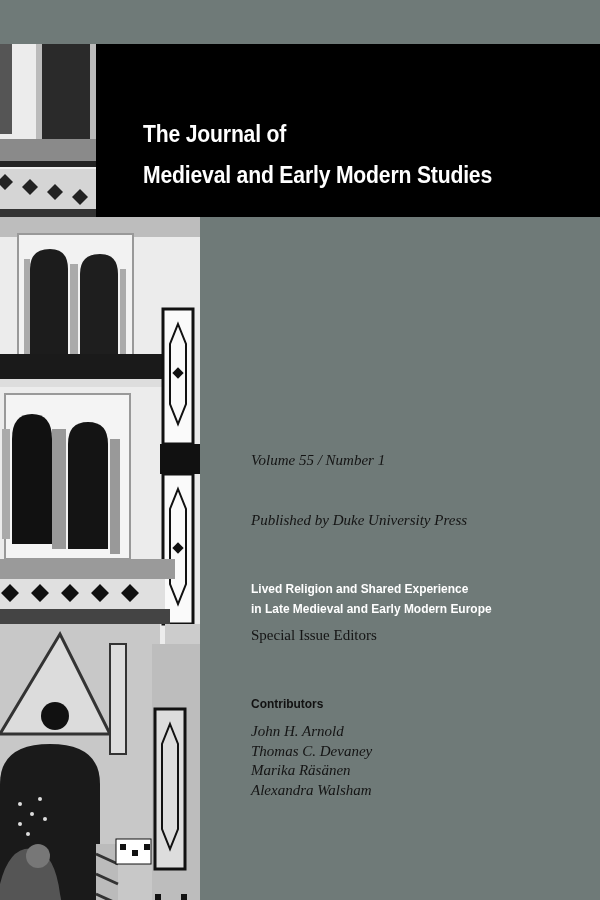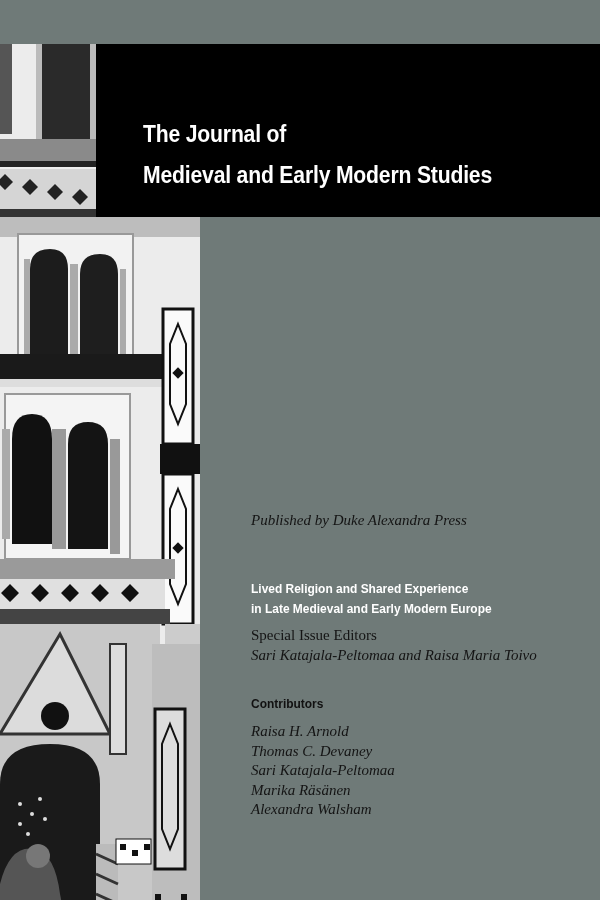--- a/index.html
+++ b/index.html
@@ -125,33 +125,32 @@
 
   <div class="banner">
     <div class="title">
       <div>The Journal of</div>
       <div>Medieval and Early Modern Studies</div>
     </div>
   </div>
 
   <div class="panel">
     <div class="issue serif ital">
+      <div>Volume 55 / Number 1</div>
     </div>
-    <div class="publisher serif ital">Published by Duke Alexandra Press</div>
+    <div class="publisher serif ital">Published by Duke University Press</div>
 
     <div class="theme">
       <div>Lived Religion and Shared Experience</div>
       <div>in Late Medieval and Early Modern Europe</div>
     </div>
 
     <div class="editors-label serif">Special Issue Editors</div>
-    <div class="editors-names serif ital">Sari Katajala-Peltomaa and Raisa Maria Toivo</div>
 
     <div class="contrib-label">Contributors</div>
     <ul class="contrib-list serif ital">
-      <li>Raisa H. Arnold</li>
+      <li>John H. Arnold</li>
       <li>Thomas C. Devaney</li>
-      <li>Sari Katajala-Peltomaa</li>
       <li>Marika Räsänen</li>
       <li>Alexandra Walsham</li>
     </ul>
   </div>
 </div>
 
 </body></html>

